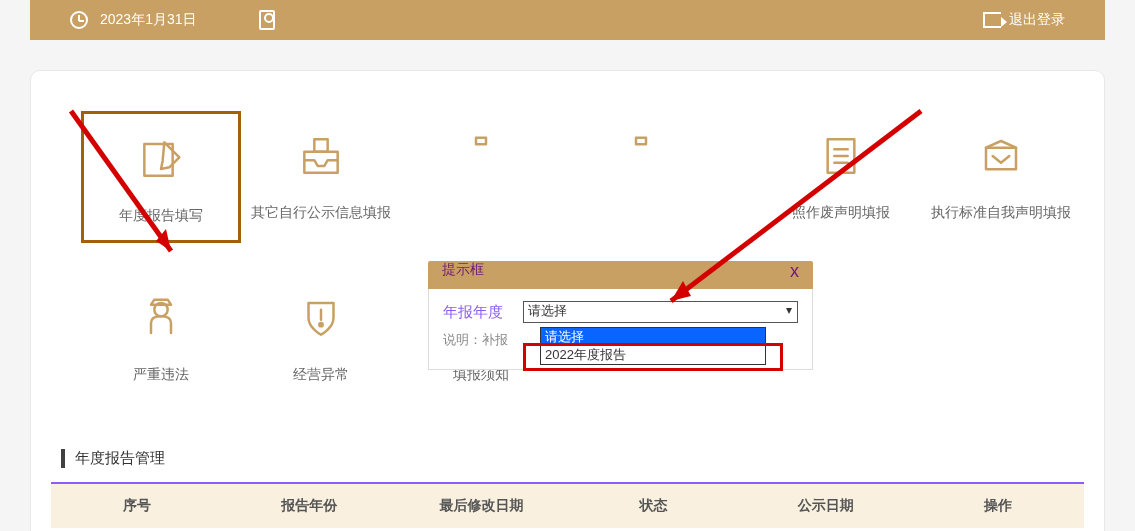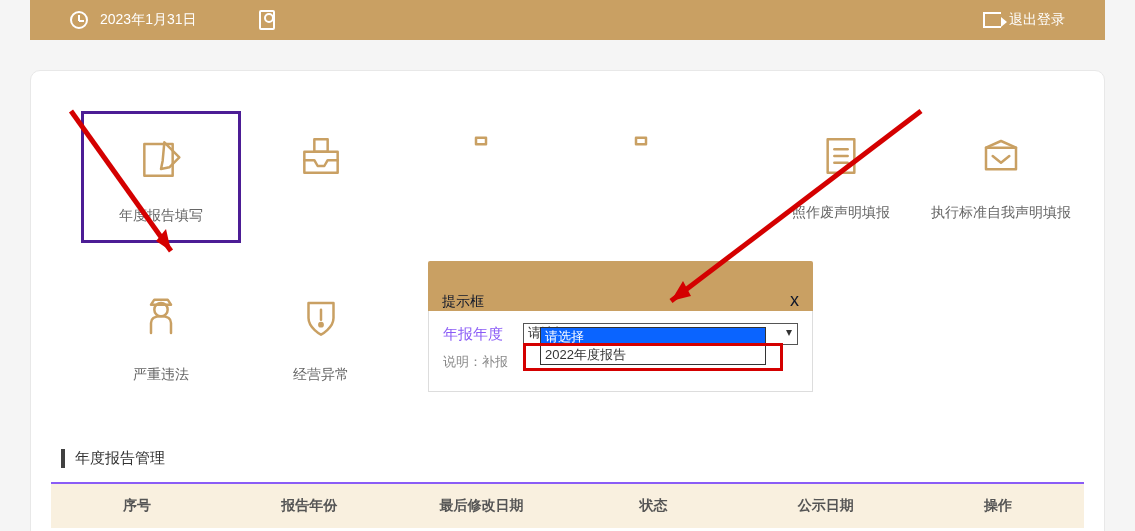--- a/index.html
+++ b/index.html
@@ -33,21 +33,21 @@
       padding: 40px 10px 20px;
       border:1px solid #e8e8e8;
       position: relative;
     }
     
     .icon-grid { display:flex; flex-wrap:wrap; }
     .icon-item { width: 160px; text-align:center; margin: 0 0 30px; padding:15px 5px; }
     .icon-item .icon-wrap { height: 60px; display:flex; align-items:center; justify-content:center; margin-bottom:18px; }
     .icon-item .label { color:#666; font-size:14px; }
     
-    .red-box { border:3px solid #4c1d95; }
+    .red-box { border:3px solid #a16207; }
     
     
     .ico { width:50px; height:50px; }
     .ico path, .ico rect, .ico circle, .ico line, .ico polyline { fill:none; stroke:#c9a063; stroke-width:3; stroke-linecap:round; stroke-linejoin:round; }
     
     .section-title {
       border-left: 4px solid #404040;
       padding-left: 10px;
       margin: 20px 0 14px 20px;
       font-size:15px;
@@ -69,24 +69,24 @@
     
     .modal {
       position:absolute;
       top: 190px;
       left: 397px;
       width: 385px;
       z-index: 50;
     }
     .modal-header {
       background:#c9a063;
-      color:#0f172a;
-      height:50px;
+      color:#701a75;
+      height:28px;
       display:flex;
-      align-items:flex-end;
+      align-items:flex-start;
       padding:0 14px;
       font-size:14px;
       border-radius:2px 2px 0 0;
     }
     .modal-close { margin-left:auto; font-size:18px; cursor:pointer; font-family:Arial; }
     .modal-body {
       background:#fff;
       padding: 12px 14px 20px;
       border:1px solid #ddd;
       border-top:none;
@@ -159,20 +159,21 @@
     </div>
 
     <div class="icon-item">
       <div class="icon-wrap">
         <svg class="ico" viewBox="0 0 60 60">
           <rect x="10" y="25" width="40" height="25"></rect>
           <path d="M10 35 L22 35 L26 42 L34 42 L38 35 L50 35"></path>
           <rect x="22" y="10" width="16" height="15"></rect>
         </svg>
       </div>
+      <div class="label">其它自行公示信息填报</div>
     </div>
 
     <div class="icon-item" style="visibility:visible;">
       <div class="icon-wrap">
         <svg class="ico" viewBox="0 0 60 60">
           <rect x="24" y="8" width="12" height="8"></rect>
         </svg>
       </div>
       <div class="label"></div>
     </div>

